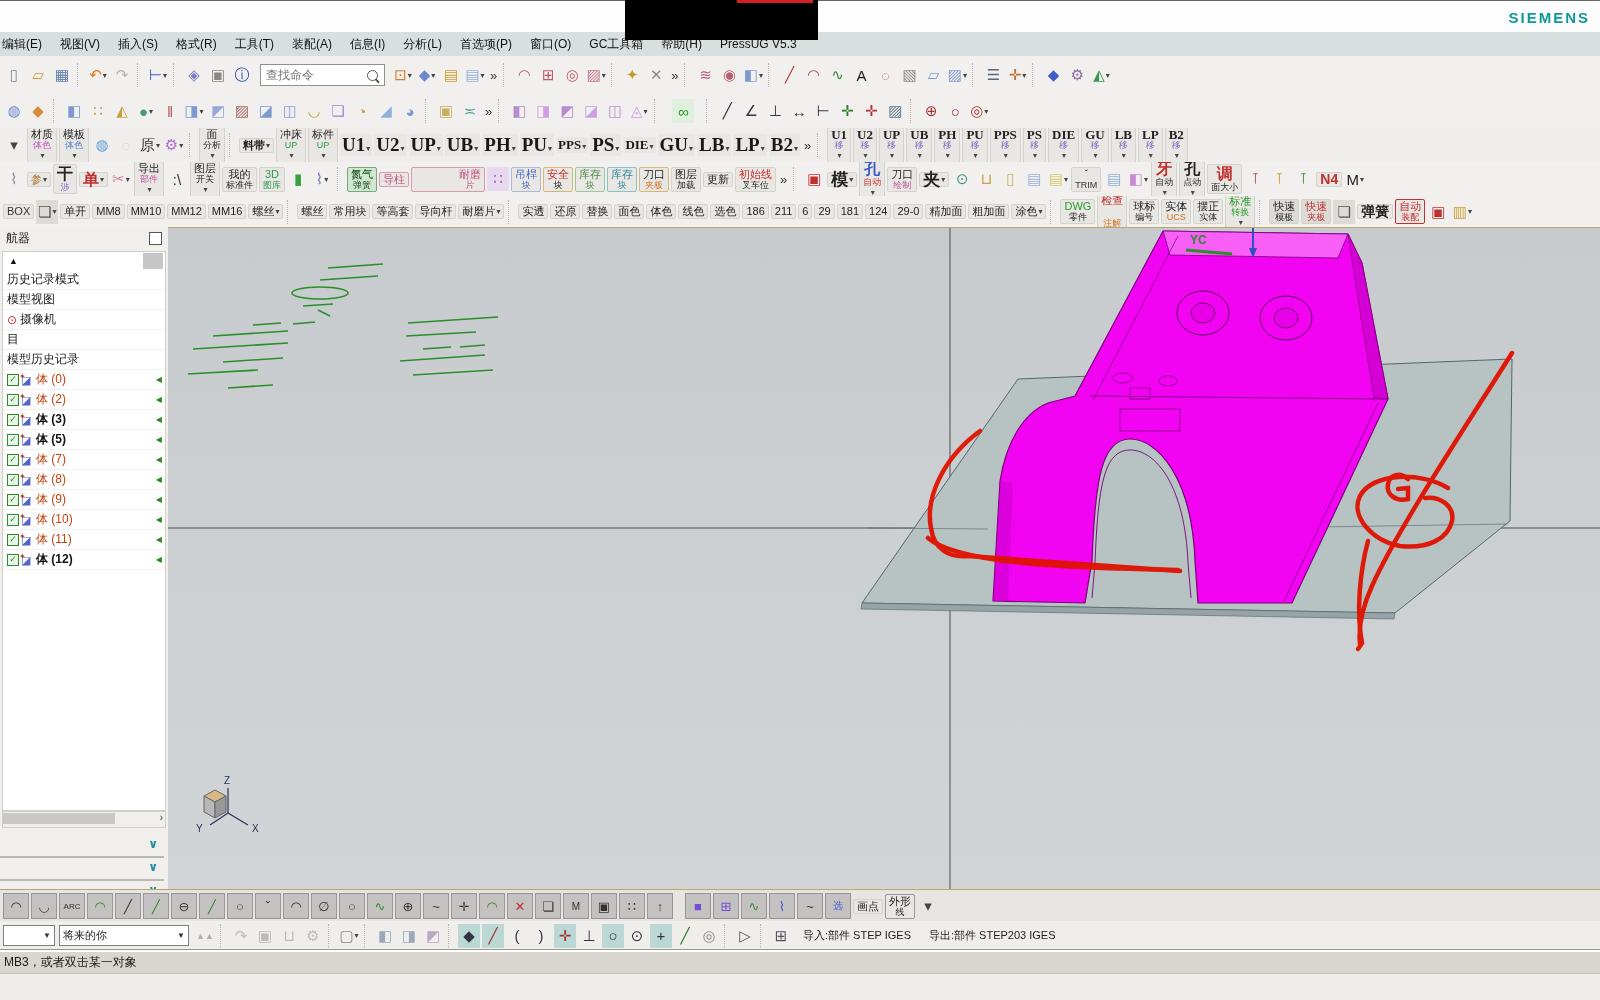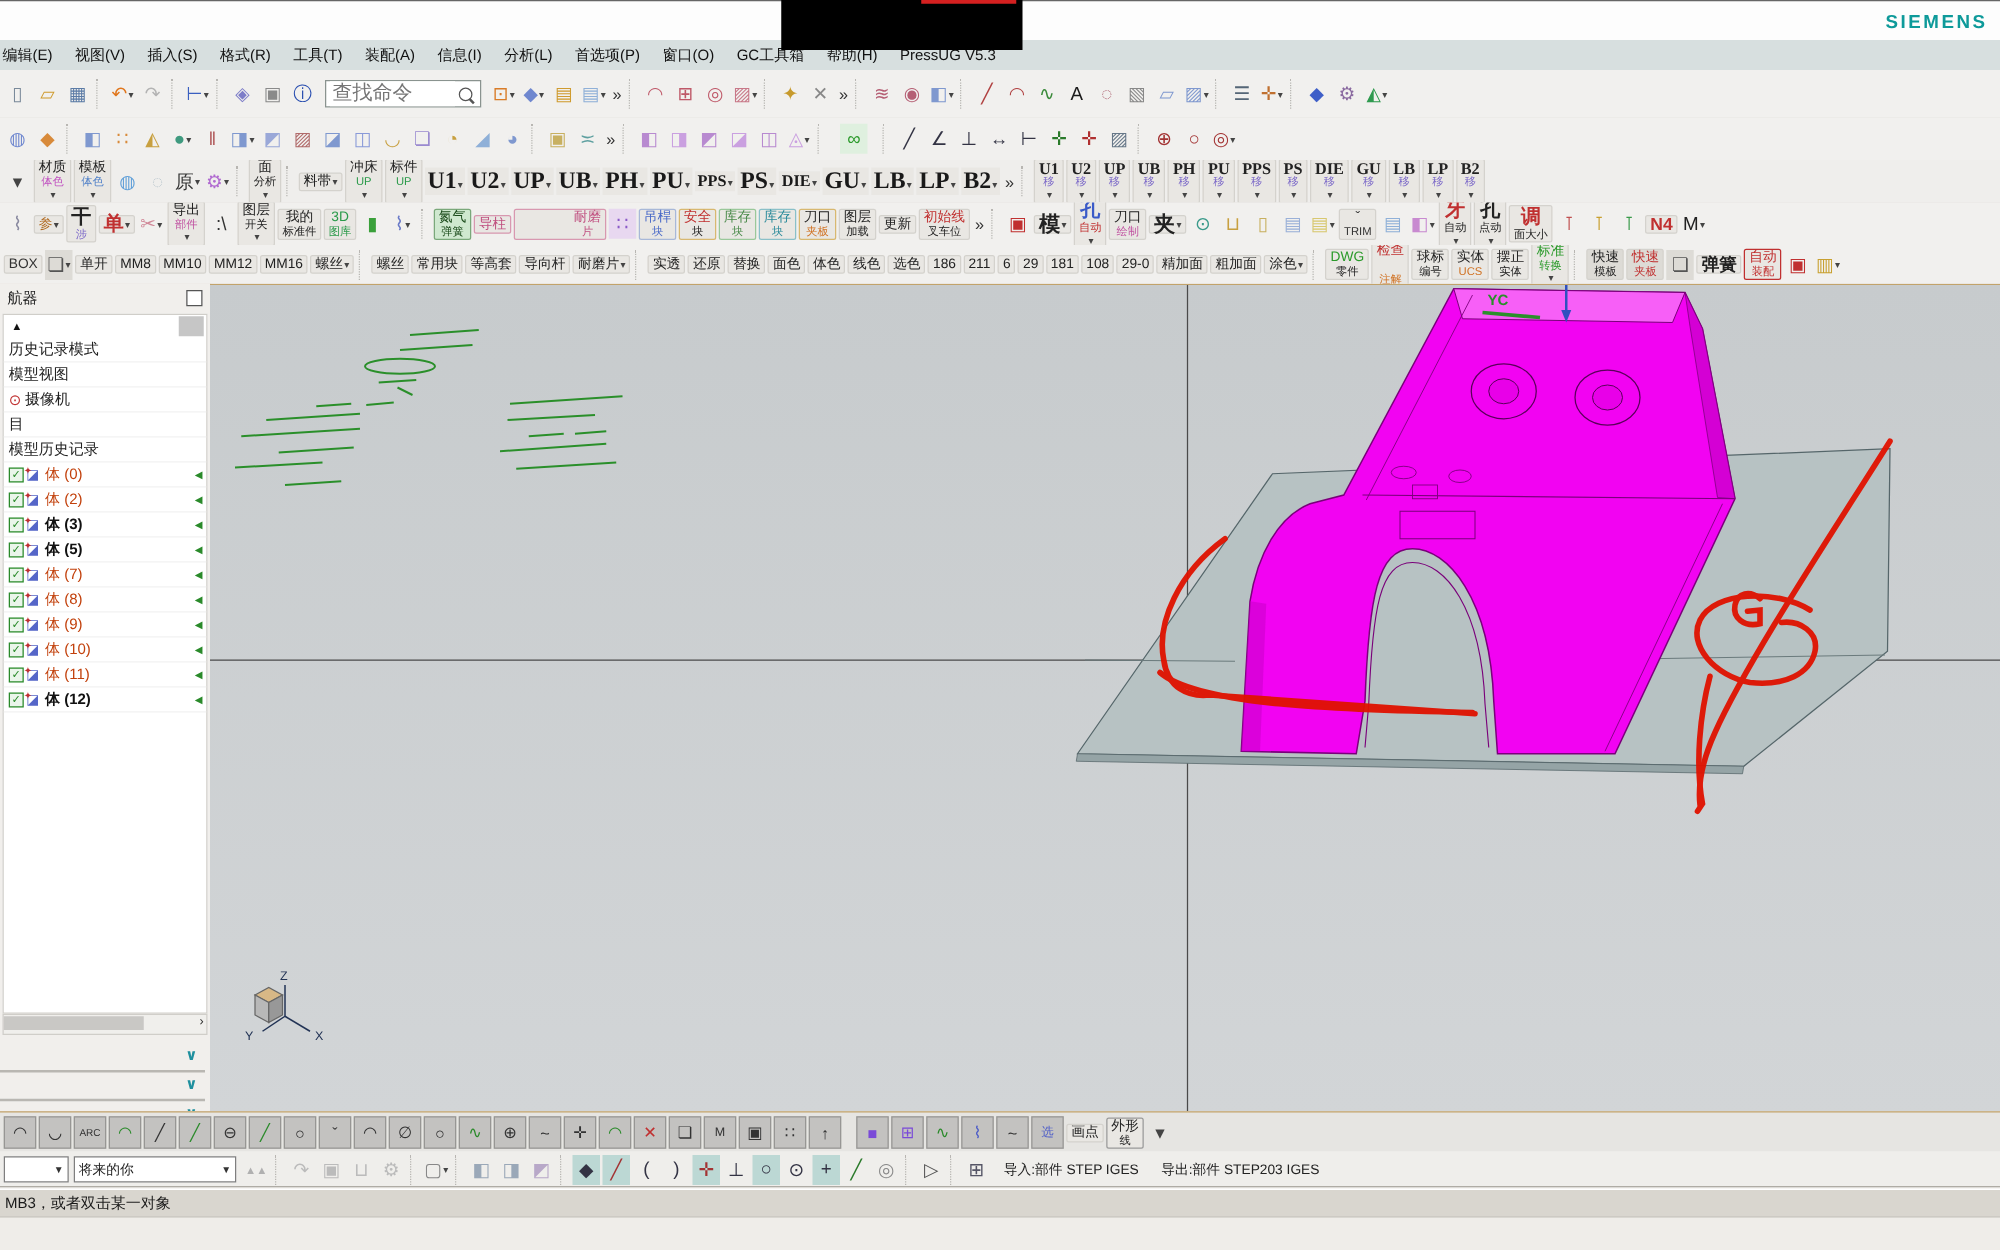--- a/index.html
+++ b/index.html
@@ -27,21 +27,21 @@
   .gap{display:inline-block;}
   .chip{display:inline-flex;align-items:center;margin:0 1px;padding:1px 3px;background:#e9e7e3;border:1px solid #d4d2cd;border-radius:2px;font-size:11px;line-height:11px;}
   .chip.v{flex-direction:column;justify-content:center;}
   .chip.v .a{display:block;}
   .chip.v .b{display:block;font-size:9px;line-height:10px;}
   .chip .bigA{font-size:16px;font-weight:bold;line-height:16px;}
   .bigbtn{display:inline-flex;align-items:baseline;margin:0 1px;padding:0 2px;background:#e9e7e3;font-family:"Liberation Serif","DejaVu Serif",serif;font-weight:bold;color:#191919;}
   .ov{font-size:13px;color:#333;margin:0 3px;}
   .lbl{font-size:11px;color:#222;margin:0 4px;}
   .search{display:inline-flex;align-items:center;border:1px solid #8a938f;background:#fff;height:20px;margin:0 6px;padding:0 3px;}
-  .search input{border:none;outline:none;width:96px;font-size:16px;color:#777;font-family:inherit;}
+  .search input{border:none;outline:none;width:96px;font-size:12px;color:#777;font-family:inherit;}
   .mag{width:9px;height:9px;border:1.5px solid #555;border-radius:50%;position:relative;margin:0 3px;}
   .mag:after{content:"";position:absolute;width:5px;height:1.5px;background:#555;transform:rotate(45deg);left:7px;top:9px;}
   
   #main{top:227px;height:662px;background:#f1efec;}
   #sidebar{position:absolute;left:0;top:0;width:168px;height:662px;background:#f1efec;border-right:1px solid #c2a36a;}
   #nav-header{height:22px;display:flex;align-items:center;justify-content:space-between;padding:0 6px;font-size:12px;color:#222;}
   #nav-pin{width:11px;height:11px;border:1px solid #555;background:#fff;}
   #tree{position:absolute;top:24px;left:2px;right:2px;height:558px;background:#fff;border:1px solid #d0cec9;font-size:12px;}
   .trow{height:19px;display:flex;align-items:center;padding-left:4px;color:#222;position:relative;border-bottom:1px solid #f2f2f2;}
   .trow .arrowL{position:absolute;right:3px;color:#2a8a2a;font-size:8px;}
@@ -383,21 +383,21 @@
       <span class="dd">▾</span>
     </span>
     <span class="sep"></span>
     <span class="chip v">
       <span class="a" style="color: rgb(34, 34, 34);">面</span>
       <span class="b" style="color: rgb(34, 34, 34);">分析</span>
       <span class="dd">▾</span>
     </span>
     <span class="sep"></span>
     <span class="chip">
-      <span style="color: rgb(34, 34, 34);">料带</span>
+      <span style="color: rgb(34, 34, 34); font-weight: bold;">料带</span>
       <span class="dd">▾</span>
     </span>
     <span class="chip v">
       <span class="a" style="color: rgb(34, 34, 34);">冲床</span>
       <span class="b" style="color: rgb(42, 154, 74);">UP</span>
       <span class="dd">▾</span>
     </span>
     <span class="chip v">
       <span class="a" style="color: rgb(34, 34, 34);">标件</span>
       <span class="b" style="color: rgb(42, 154, 74);">UP</span>
@@ -772,21 +772,21 @@
     <span class="chip">
       <span style="color: rgb(34, 34, 34);">6</span>
     </span>
     <span class="chip">
       <span style="color: rgb(34, 34, 34);">29</span>
     </span>
     <span class="chip">
       <span style="color: rgb(34, 34, 34);">181</span>
     </span>
     <span class="chip">
-      <span style="color: rgb(34, 34, 34);">108</span>
+      <span style="color: rgb(34, 34, 34);">124</span>
     </span>
     <span class="chip">
       <span style="color: rgb(34, 34, 34);">29-0</span>
     </span>
     <span class="chip">
       <span style="color: rgb(34, 34, 34);">精加面</span>
     </span>
     <span class="chip">
       <span style="color: rgb(34, 34, 34);">粗加面</span>
     </span>

